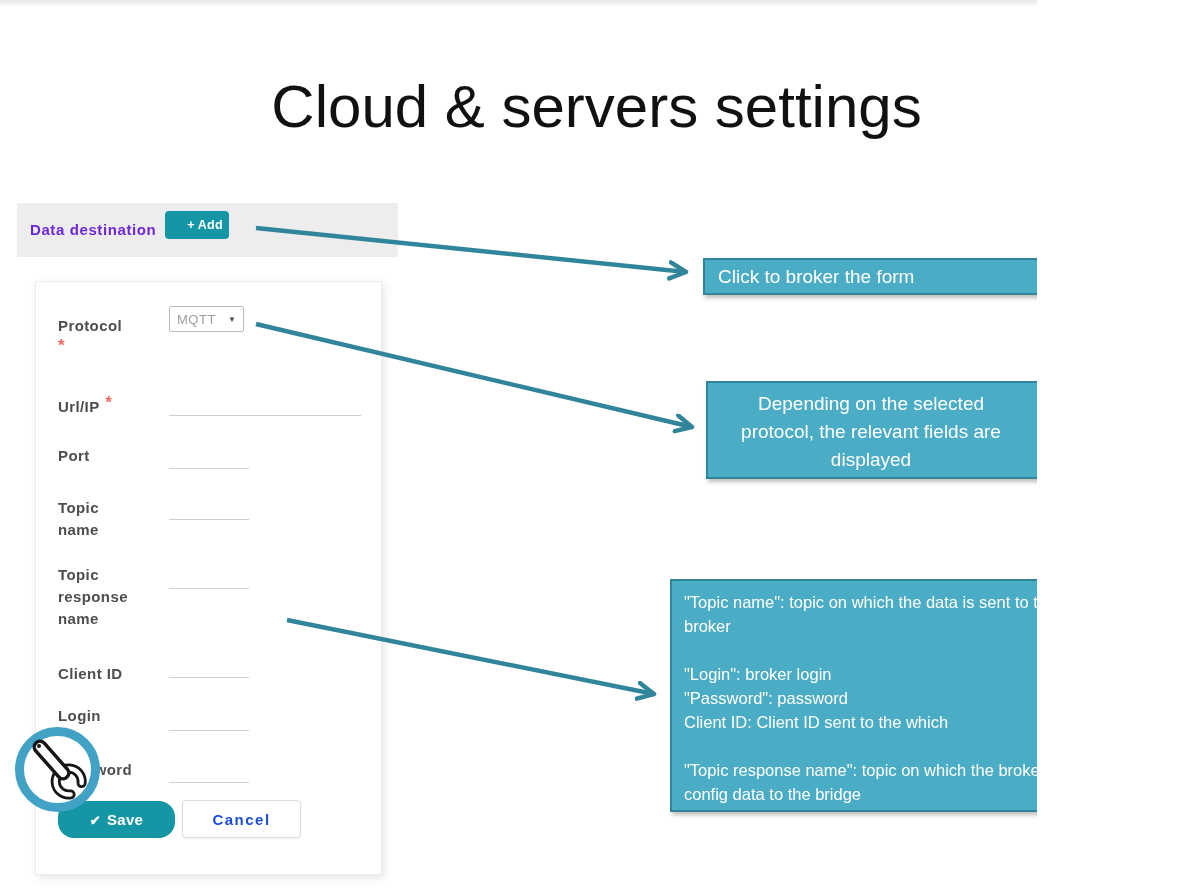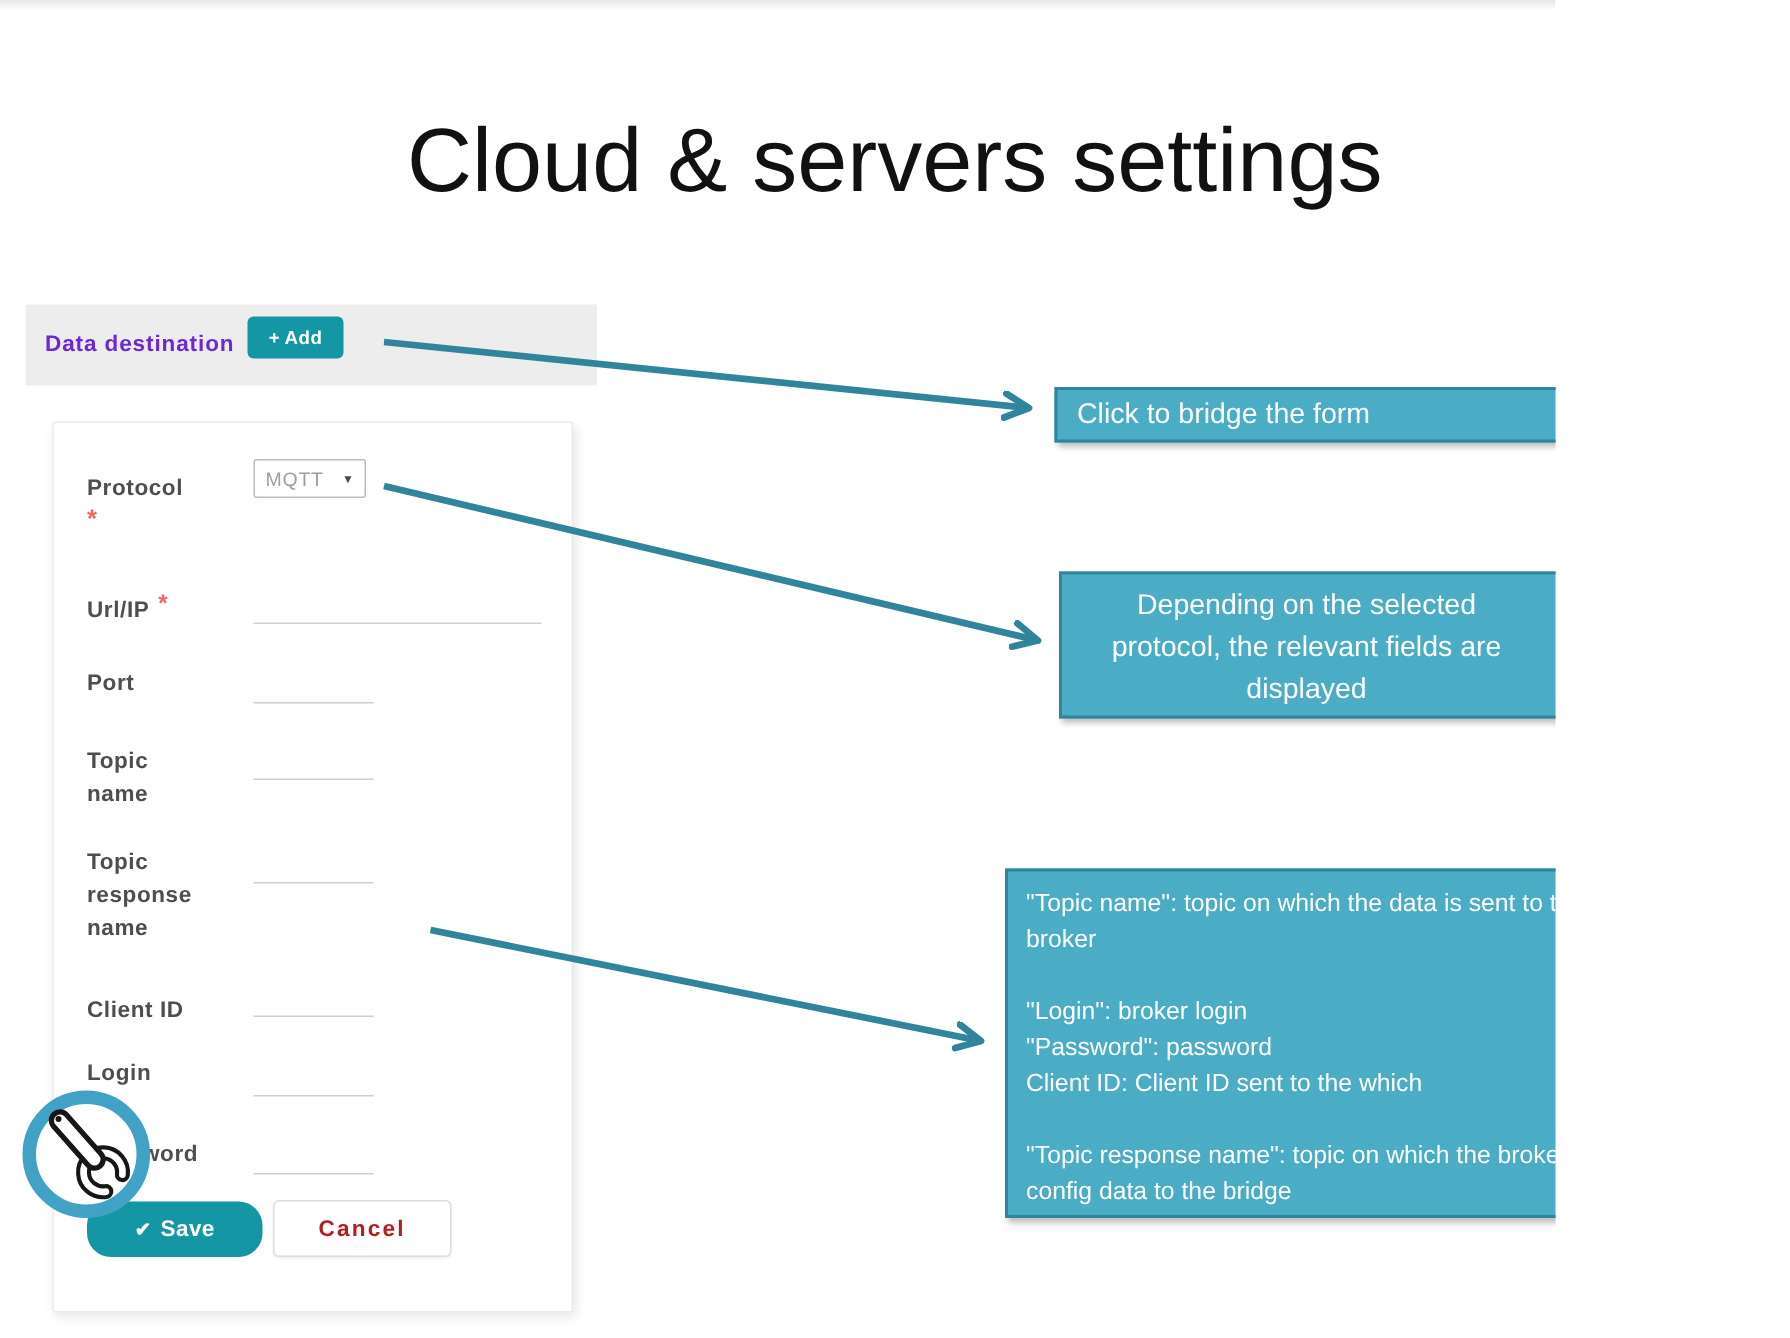--- a/index.html
+++ b/index.html
@@ -27,21 +27,21 @@
     background:#EDEDED;
   }
   .bar-label {
     position:absolute; left:13px; top:18px;
     font-size:15px; font-weight:bold; color:#6d28d9; letter-spacing:0.6px;
   }
   .btn-add {
     position:absolute; left:148px; top:8px; width:64px; height:28px;
     background:#1496A4; color:#fff; border:none; border-radius:4px;
     font-family:"Liberation Sans", sans-serif; font-size:12.5px; font-weight:bold;
-    cursor:pointer; letter-spacing:0.3px;
+    cursor:pointer; letter-spacing:0.3px;text-align:right;
   }
   .btn-add .plus { margin-right:3px; font-weight:bold; }
   
   .form-panel {
     position:absolute; left:35px; top:281px; width:347px; height:594px;
     background:#fff; border:1px solid #ebebeb; border-radius:2px;
     box-shadow:2px 3px 8px rgba(0,0,0,0.10); box-sizing:border-box;
   }
   .flabel {
     position:absolute; left:22px; width:100px;
@@ -68,21 +68,21 @@
   .uline.wide { width:192px; }
   .btn-save {
     position:absolute; left:22px; top:519px; width:117px; height:37px;
     background:#1496A4; color:#ffffff; border:none; border-radius:16px;
     font-family:"Liberation Sans", sans-serif; font-size:15px; font-weight:bold;
     cursor:pointer; letter-spacing:0.3px;
   }
   .btn-save .check { margin-right:6px; font-size:13px; }
   .btn-cancel {
     position:absolute; left:146px; top:518px; width:119px; height:38px;
-    background:#fff; color:#b91c1c; border:1px solid #DCDCDC; border-radius:4px;
+    background:#fff; color:#1d4ed8; border:1px solid #DCDCDC; border-radius:4px;
     font-family:"Liberation Sans", sans-serif; font-size:15px; font-weight:bold;
     letter-spacing:1.5px; cursor:pointer; box-shadow:0 1px 2px rgba(0,0,0,0.06);
   }
   
   .callout {
     position:absolute; background:#4BACC6; border:2.5px solid #31859B;
     box-sizing:border-box; color:#fff;
     box-shadow:2px 3px 4px rgba(0,0,0,0.25);
   }
   .callout-1 { left:703px; top:258px; width:337px; height:37px;
@@ -142,21 +142,21 @@
     <input class="uline" style="top: 428px;">
 
     <span class="flabel" style="top:477px;">Password</span>
     <input class="uline" style="top: 480px;">
 
     <button class="btn-save"><span class="check">✔</span><span>Save</span></button>
     <button class="btn-cancel"><span>Cancel</span></button>
   </div>
 
   <div class="callout callout-1">
-    <span>Click to bridge the form</span>
+    <span>Click to broker the form</span>
   </div>
   <div class="callout callout-2">
     <span>Depending on the selected protocol, the relevant fields are displayed</span>
   </div>
   <div class="callout callout-3">
     <div>"Topic name": topic on which the data is sent to the broker</div>
     <div class="gap-before">"Login": broker login</div>
     <div>"Password": password</div>
     <div>Client ID: Client ID sent to the which</div>
     <div class="gap-before">"Topic response name": topic on which the broker sends config data to the bridge</div>

